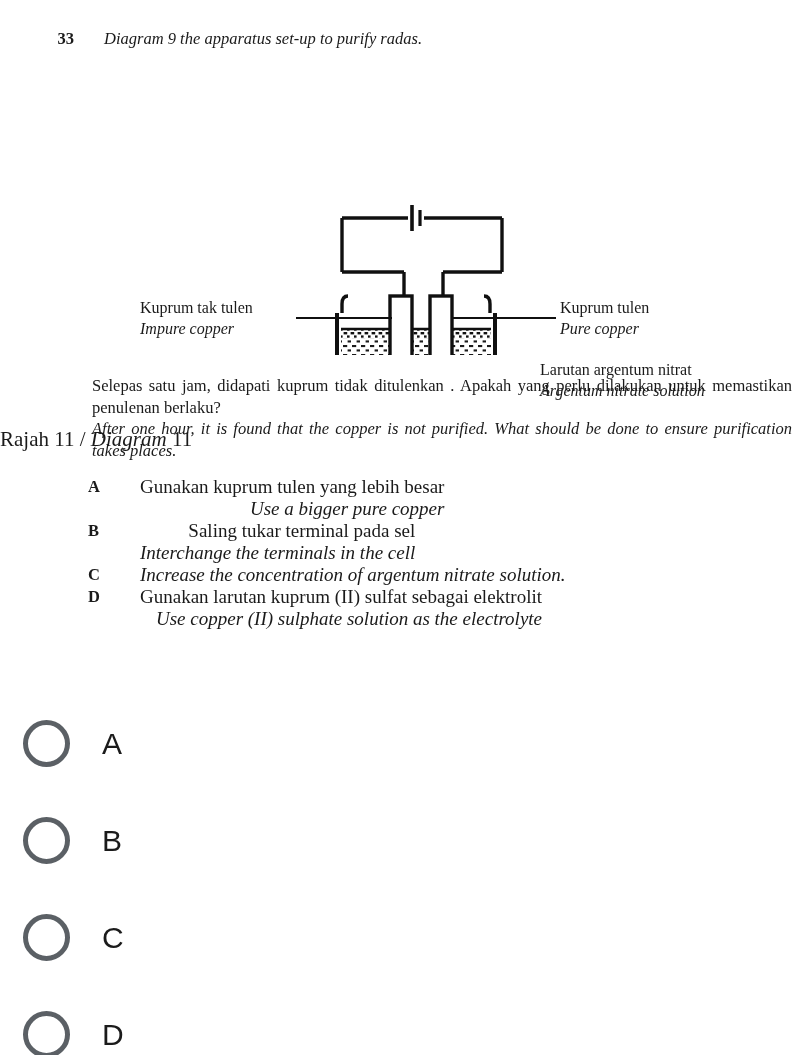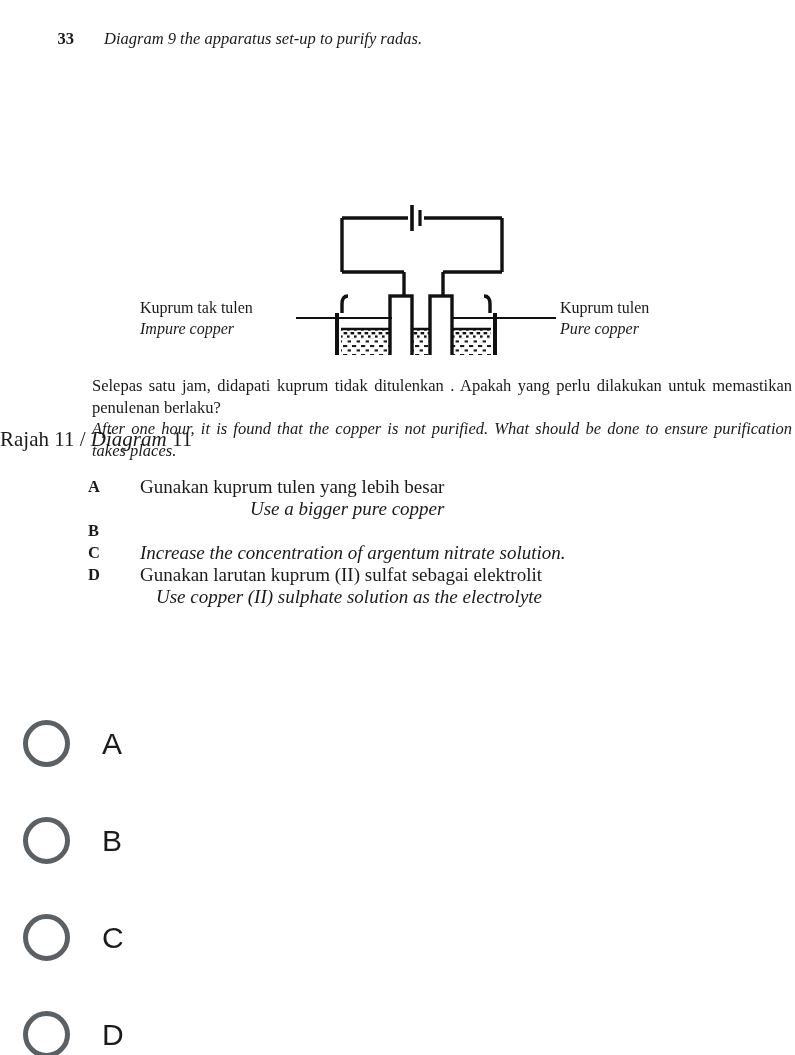--- a/index.html
+++ b/index.html
@@ -168,20 +168,24 @@
     <div class="lbl" id="label-impure">
       <span class="l1">Kuprum tak tulen</span>
       <span class="l2">Impure copper</span>
     </div>
 
     <div class="lbl" id="label-pure">
       <span class="l1">Kuprum tulen</span>
       <span class="l2">Pure copper</span>
     </div>
 
+    <div class="lbl" id="label-solution">
+      <span class="l1">Larutan argentum nitrat</span>
+      <span class="l2">Argentum nitrate solution</span>
+    </div>
 
     <div class="caption"><span>Rajah 11</span><span> / </span><span class="it">Diagram</span><span> 11</span></div>
   </div>
 
   <div class="qbody">
     <p class="just">Selepas satu jam, didapati kuprum tidak ditulenkan . Apakah yang perlu dilakukan untuk memastikan penulenan berlaku?</p>
     <p class="just it">After one hour, it is found that the copper is not purified. What should be done to ensure purification takes places.</p>
   </div>
 
   <div class="options">
@@ -189,20 +193,24 @@
     <div class="opt-row">
       <div class="opt-letter">A</div>
       <div class="opt-text">
         <span class="ms">Gunakan kuprum tulen yang lebih besar</span>
         <span class="en">Use a bigger pure copper</span>
       </div>
     </div>
 
     <div class="opt-row">
       <div class="opt-letter">B</div>
+      <div class="opt-text">
+        <span class="ms">Saling tukar terminal pada sel</span>
+        <span class="en">Interchange the terminals in the cell</span>
+      </div>
     </div>
 
     <div class="opt-row">
       <div class="opt-letter">C</div>
       <div class="opt-text">
         <span class="en">Increase the concentration of argentum nitrate solution.</span>
       </div>
     </div>
 
     <div class="opt-row">

